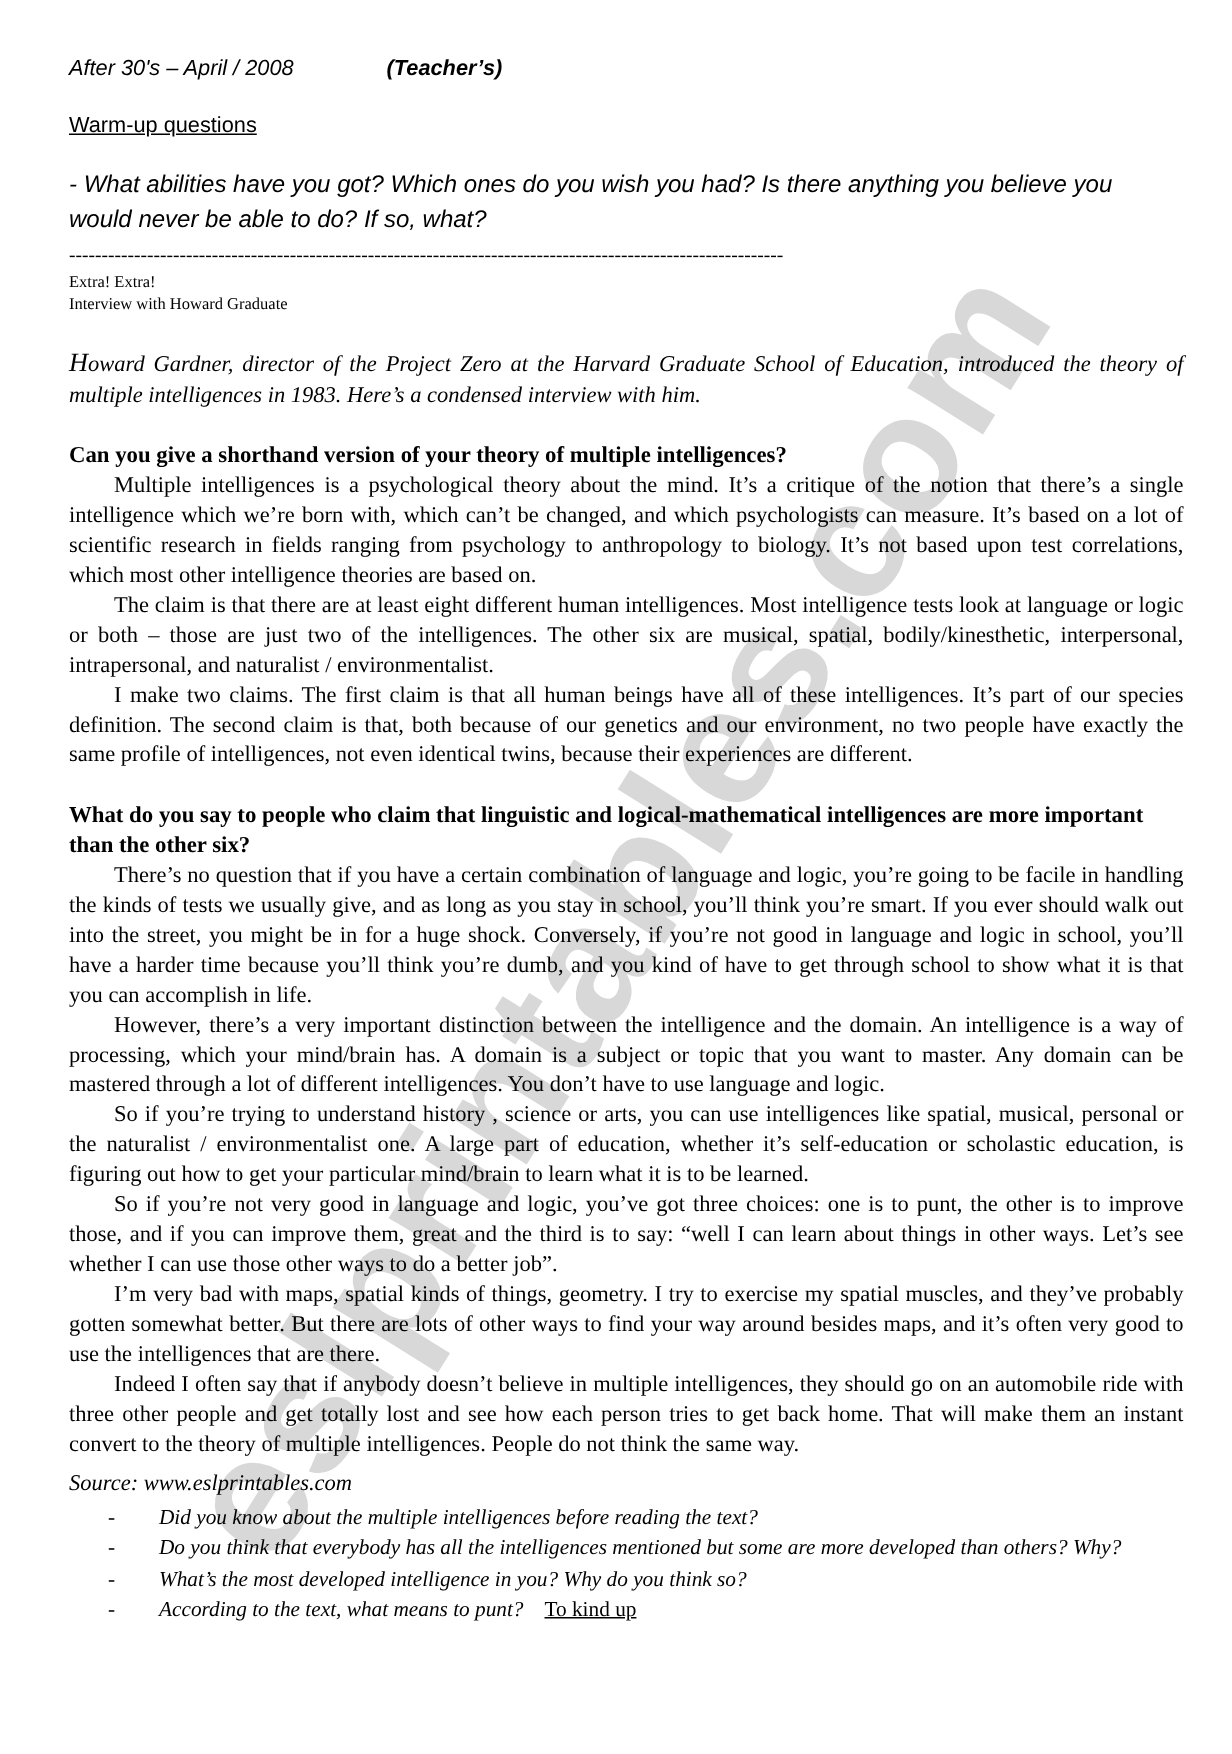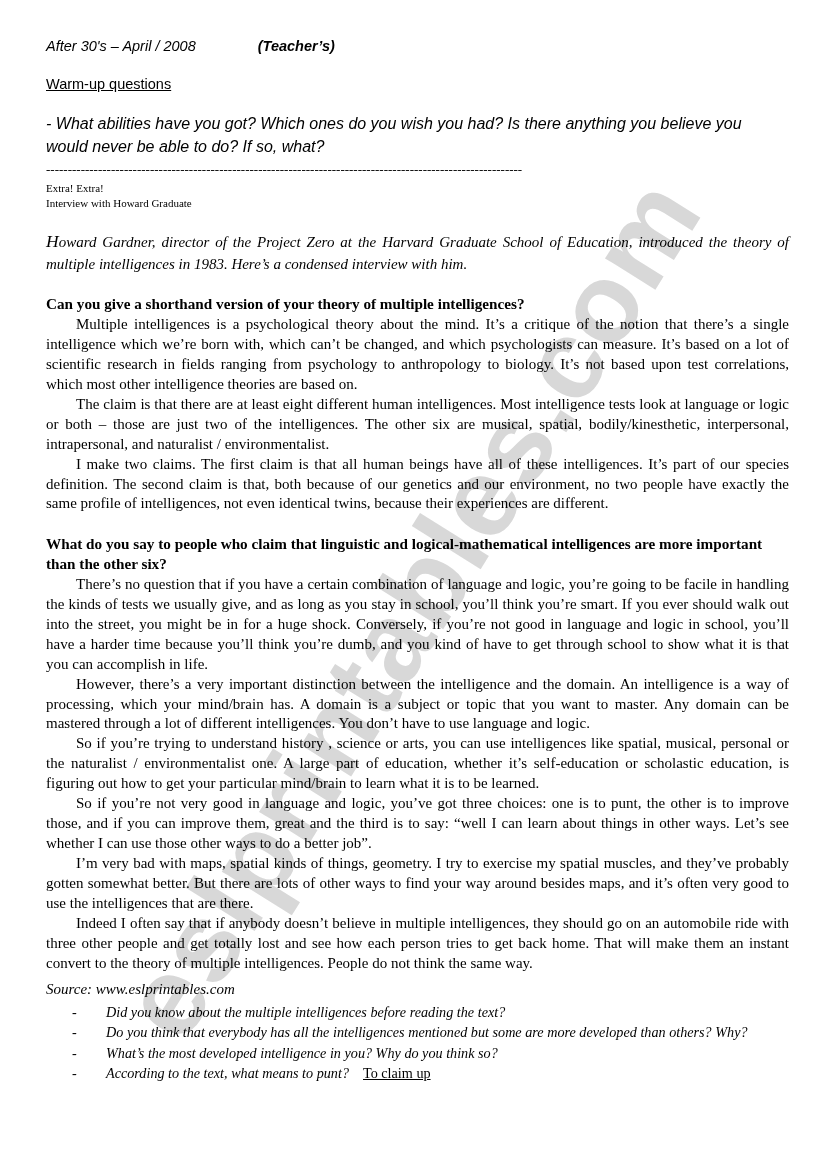--- a/index.html
+++ b/index.html
@@ -176,17 +176,17 @@
 
     <p class="body">I’m very bad with maps, spatial kinds of things, geometry. I try to exercise my spatial muscles, and they’ve probably gotten somewhat better. But there are lots of other ways to find your way around besides maps, and it’s often very good to use the intelligences that are there.</p>
     <p class="body">Indeed I often say that if anybody doesn’t believe in multiple intelligences, they should go on an automobile ride with three other people and get totally lost and see how each person tries to get back home. That will make them an instant convert to the theory of multiple intelligences. People do not think the same way.</p>
 
     <div class="source">Source: www.eslprintables.com</div>
 
     <ul class="qlist">
       <li><span class="dash">-</span><span>Did you know about the multiple intelligences before reading the text?</span></li>
       <li><span class="dash">-</span><span>Do you think that everybody has all the intelligences mentioned but some are more developed than others? Why?</span></li>
       <li><span class="dash">-</span><span>What’s the most developed intelligence in you? Why do you think so?</span></li>
-      <li><span class="dash">-</span><span>According to the text, what means to punt?</span><span class="answer">To claim up</span></li>
+      <li><span class="dash">-</span><span>According to the text, what means to punt?</span><span class="answer">To kind up</span></li>
     </ul>
 
   </div>
 </div>
 
 </body></html>

